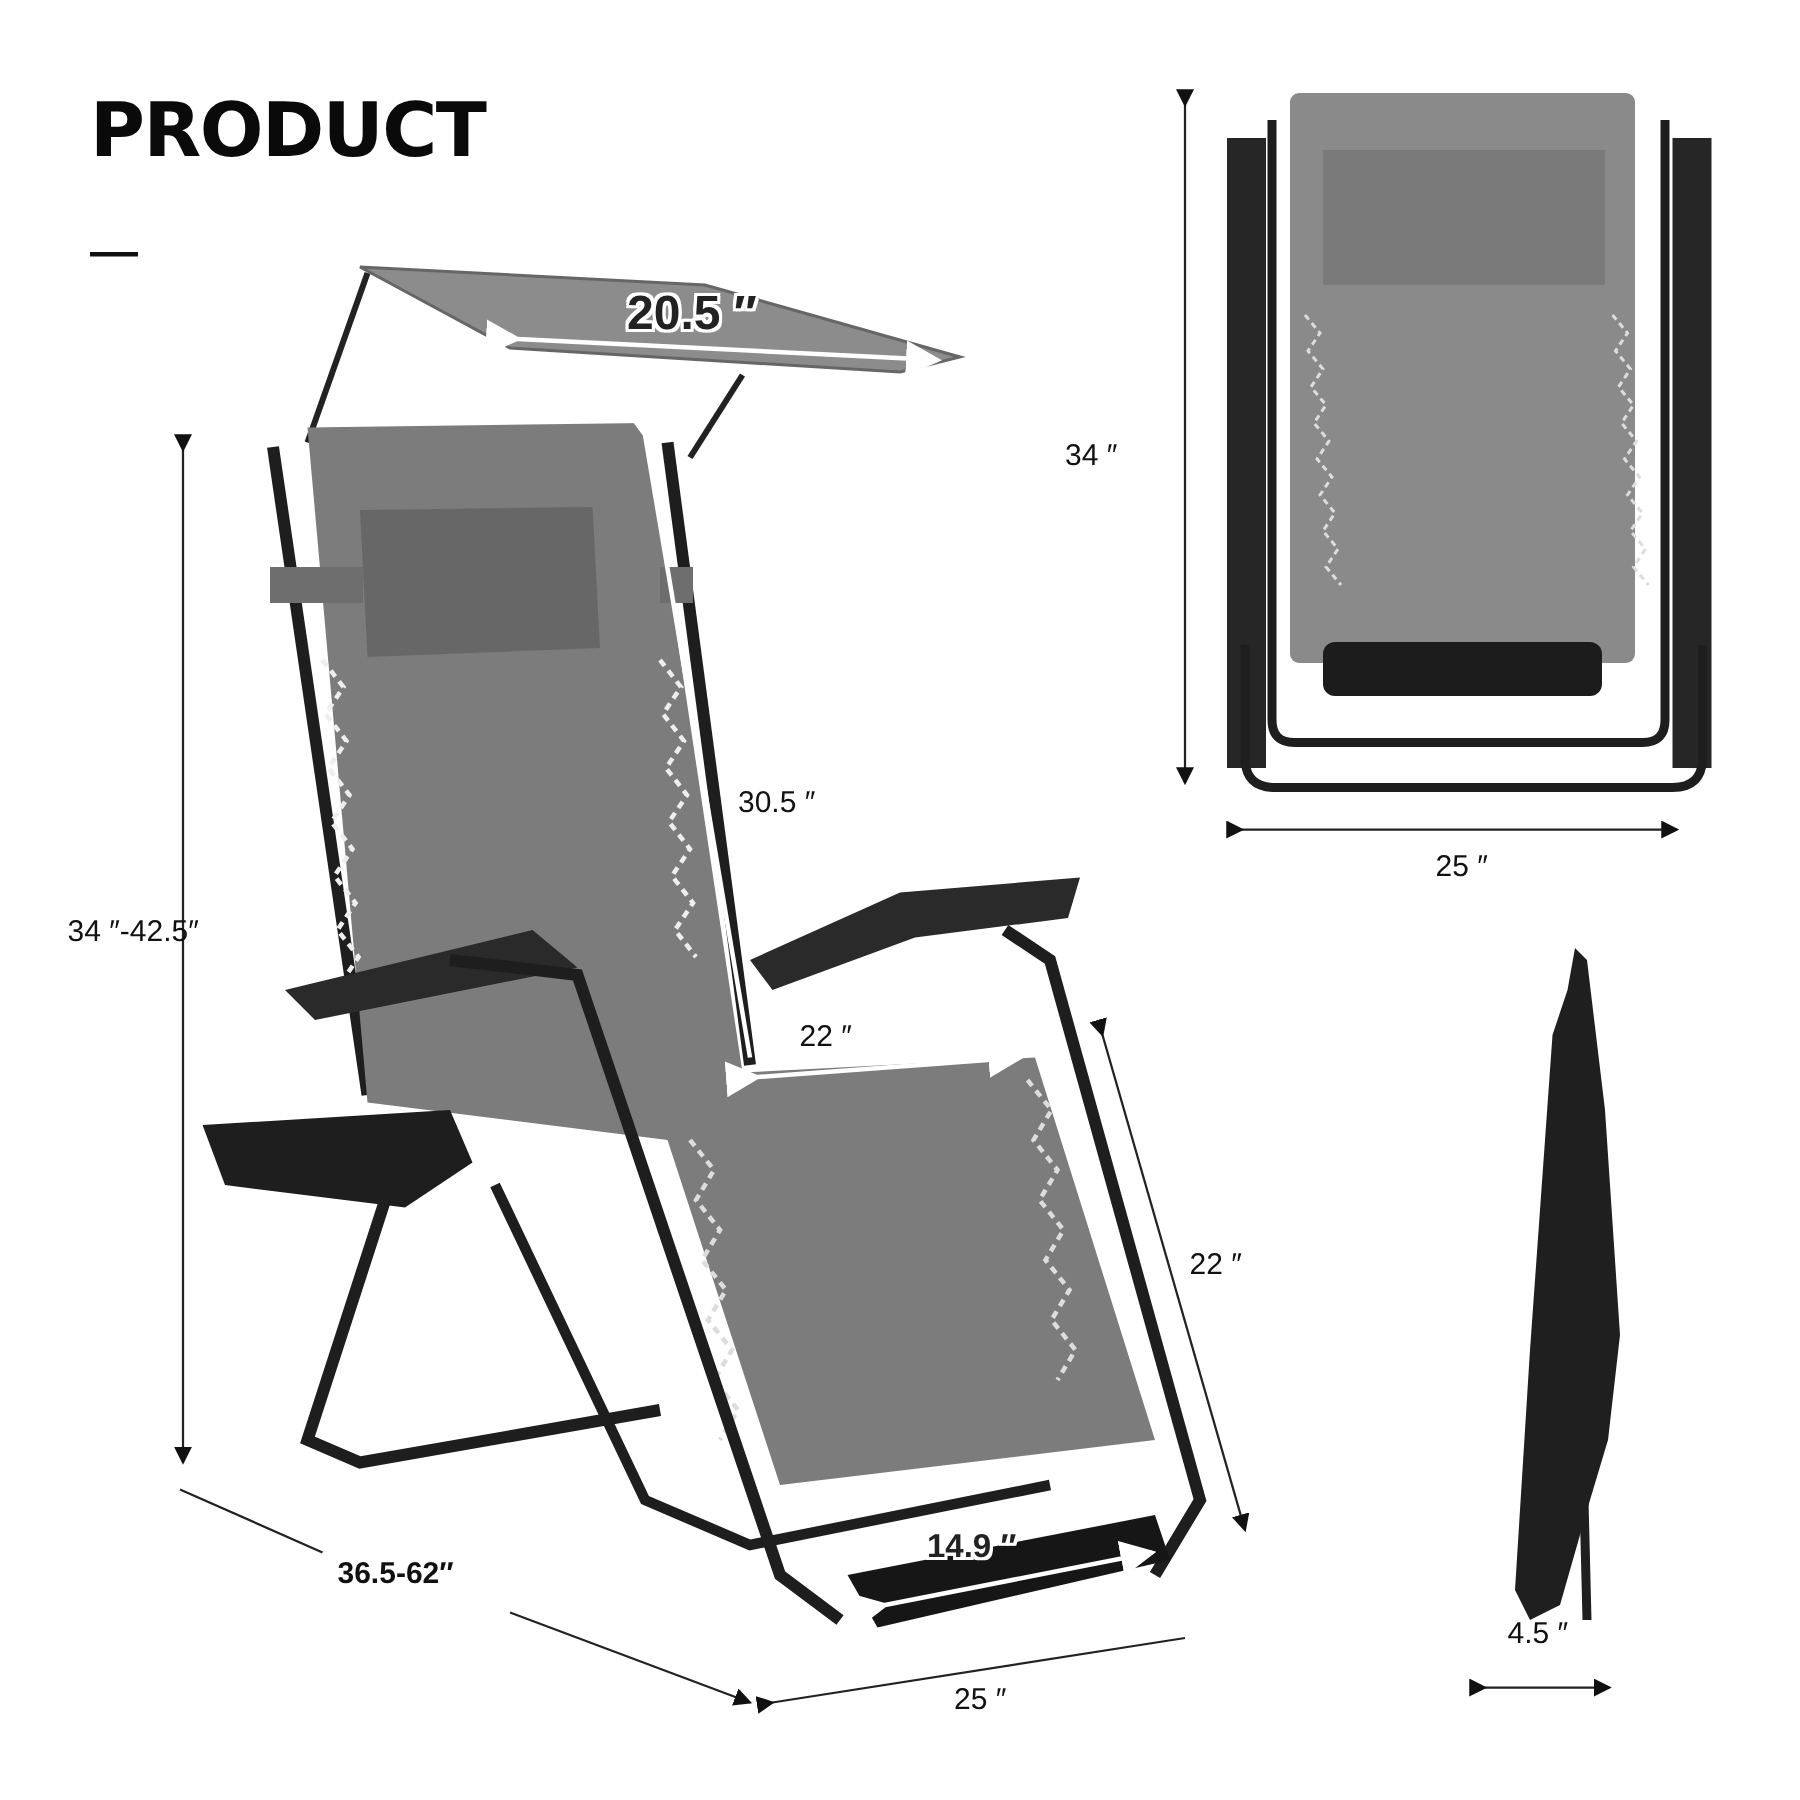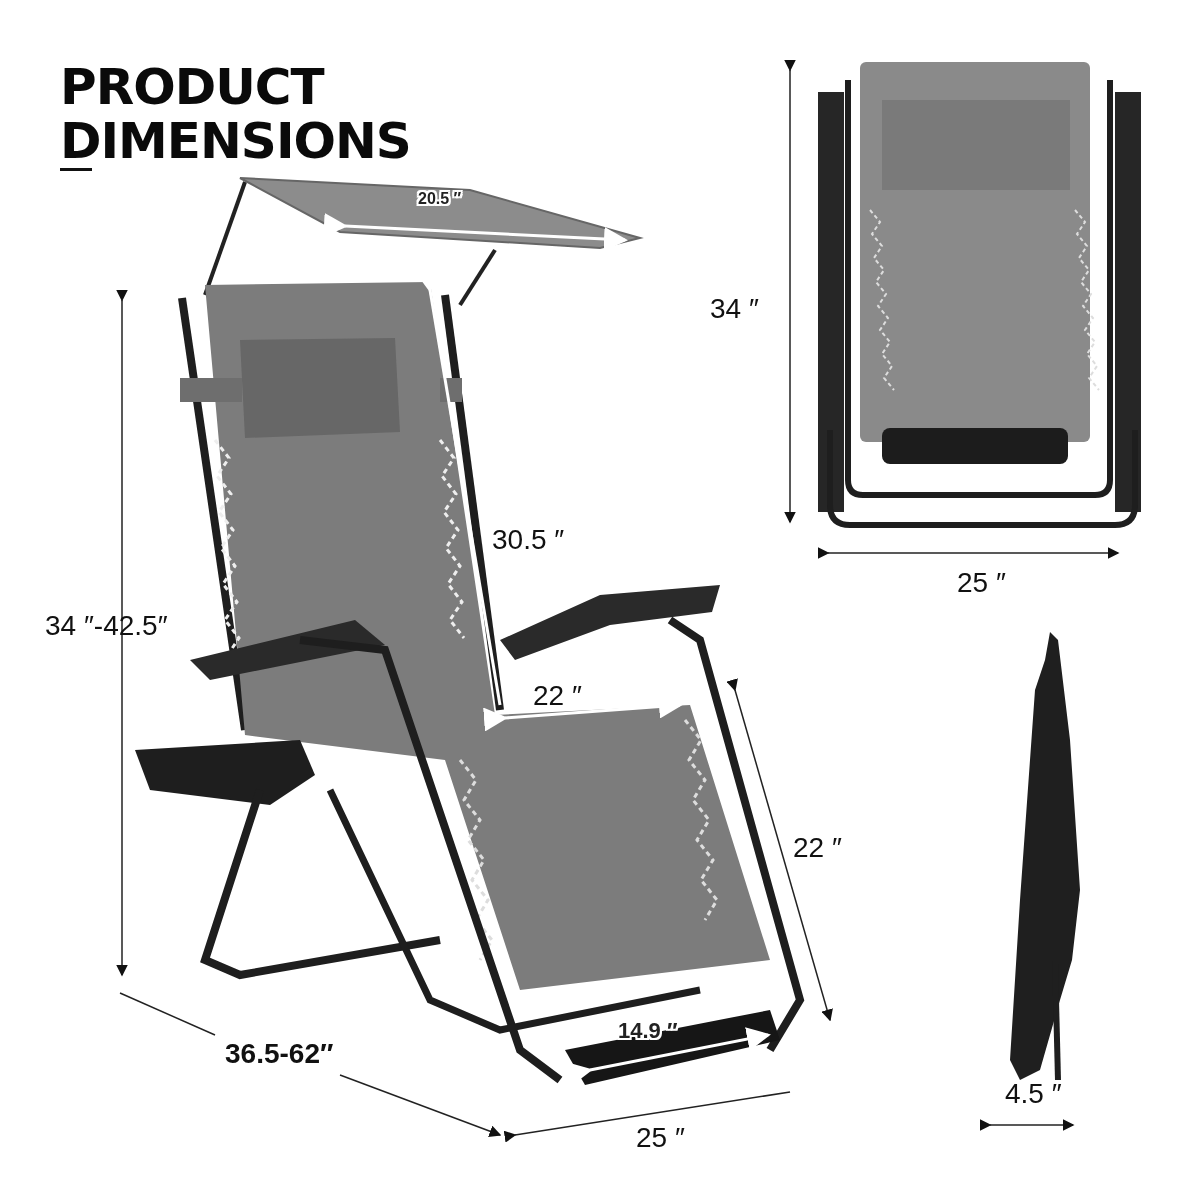--- a/index.html
+++ b/index.html
@@ -1,29 +1,28 @@
 <!DOCTYPE html>
 <html><head>
 <meta charset="utf-8">
 <style>
   html, body { margin:0; padding:0; background:#ffffff; }
   body { width:1200px; height:1200px; position:relative; overflow:hidden; font-family:"Liberation Sans", sans-serif; color:#111; }
   .title { position:absolute; left:60px; top:32px; font-family:"DejaVu Sans", sans-serif; font-weight:bold; font-size:50px; line-height:54px; letter-spacing:-1px; color:#0a0a0a;margin-top:28px; }
   .title-line { display:block; }
   .title-rule { position:absolute; left:60px; top:168px; width:32px; height:3px; background:#111; }
-  .label { position:absolute; font-size:28px; color:#111; white-space:nowrap; }
+  .label { position:absolute; font-size:20px; color:#111; white-space:nowrap; }
   .label.outline { color:#222; font-weight:bold; text-shadow: -2px -2px 0 #fff, 2px -2px 0 #fff, -2px 2px 0 #fff, 2px 2px 0 #fff, 0 2px 0 #fff, 0 -2px 0 #fff, 2px 0 0 #fff, -2px 0 0 #fff; }
   svg.art { position:absolute; left:0; top:0; }
 </style>
 </head>
 <body>
 
 <div class="title">
   <span class="title-line">PRODUCT</span>
-  <span class="title-line">DIMENSIONS</span>
 </div>
 <div class="title-rule"></div>
 
 <svg class="art" width="1200" height="1200" viewBox="0 0 1200 1200">
   <defs>
     <marker id="arrB" markerWidth="8" markerHeight="8" refX="7" refY="4" orient="auto">
       <path d="M0,0 L8,4 L0,8 z" fill="#111"></path>
     </marker>
     <marker id="arrW" markerWidth="8" markerHeight="8" refX="7" refY="4" orient="auto">
       <path d="M0,0 L8,4 L0,8 z" fill="#fff"></path>
@@ -95,21 +94,21 @@
 
   <g>
     <path d="M1050,632 L1058,640 L1070,740 L1080,890 L1072,960 L1060,1000 L1040,1070 L1020,1080 L1010,1060 L1020,900 L1030,760 L1035,690 L1045,660 Z" fill="#1f1f1f"></path>
     <line x1="1055" y1="960" x2="1058" y2="1080" stroke="#1f1f1f" stroke-width="6"></line>
   </g>
   <g stroke="#222" stroke-width="1.5" fill="none">
     <line x1="990" y1="1125" x2="1073" y2="1125" marker-start="url(#arrB)" marker-end="url(#arrB)"></line>
   </g>
 </svg>
 
-<span class="label outline" style="left:418px; top:190px; font-size:16px;">20.5 ″</span>
+<span class="label outline" style="left:418px; top:190px; font-size:32px;">20.5 ″</span>
 <span class="label" style="left:45px; top:590px;margin-top:20px;">34 ″-42.5″</span>
 <span class="label" style="left:492px; top:503px;margin-top:21px;">30.5 ″</span>
 <span class="label" style="left:533px; top:680px;">22 ″</span>
 <span class="label" style="left:793px; top:832px;">22 ″</span>
 <span class="label outline" style="left:618px; top:1018px; font-size:22px;">14.9 ″</span>
 <span class="label" style="left:225px; top:1038px;font-weight:bold;">36.5-62″</span>
 <span class="label" style="left:636px; top:1122px;">25 ″</span>
 <span class="label" style="left:710px; top:293px;">34 ″</span>
 <span class="label" style="left:957px; top:567px;">25 ″</span>
 <span class="label" style="left:1005px; top:1078px;">4.5 ″</span>

